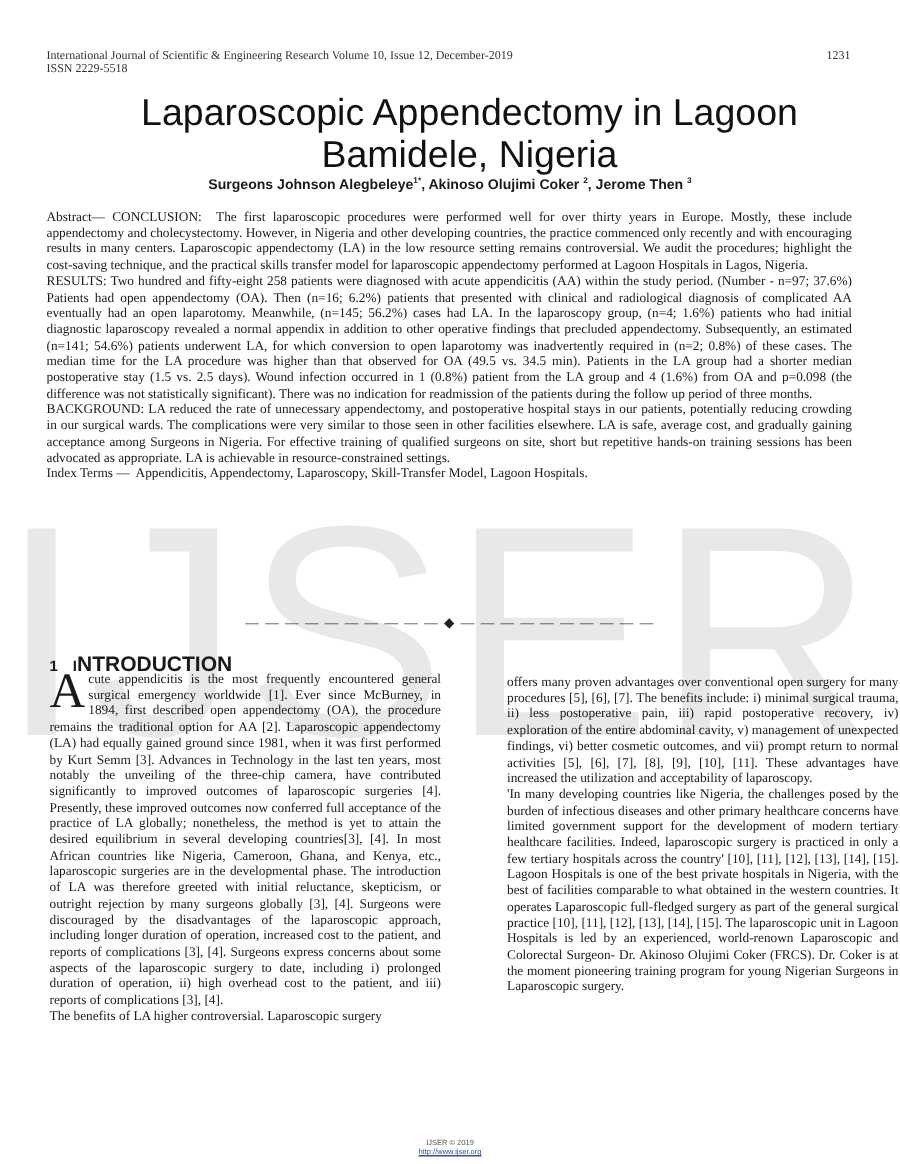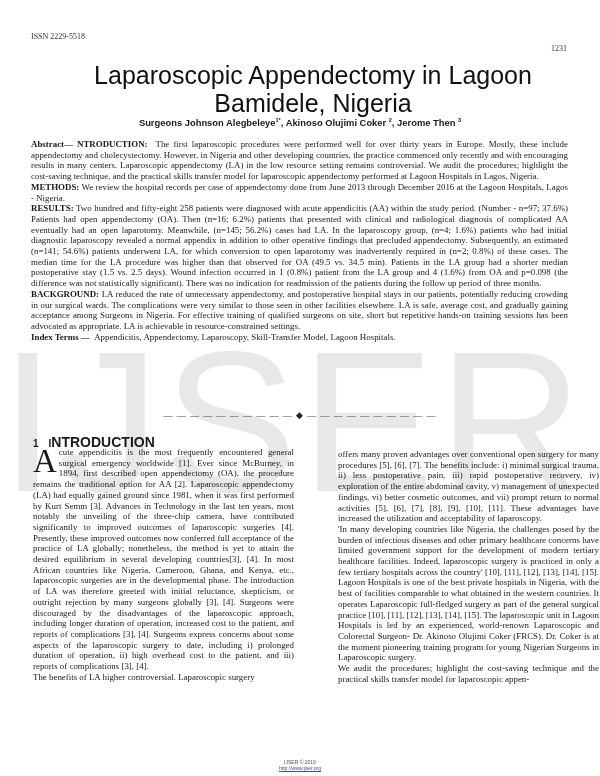--- a/index.html
+++ b/index.html
@@ -2,71 +2,68 @@
 <html><head>
 <meta charset="utf-8">
 <style>
   html, body { margin:0; padding:0; background:#ffffff; }
   body { width:600px; height:776px; position:relative; overflow:hidden; color:#1a1a1a; }
   .page { position:absolute; left:0; top:0; width:600px; height:776px; }
   .watermark { position:absolute; left:0; width:540px; top:322px; text-align:center;
     font-family:"Liberation Sans", sans-serif; font-size:200px; line-height:200px; letter-spacing:4px;
     color:#d6d6d6; opacity:0.55; z-index:0; pointer-events:none; }
   .header { position:absolute; left:31px; top:32px; width:536px; font-family:"Liberation Serif", serif; font-size:8px; line-height:9px; color:#333; z-index:1; }
-  .header .pagenum { position:absolute; right:0; top:12px; }
+  .header .pagenum { position:absolute; right:0; top:0; }
   .title { position:absolute; left:13px; top:61px; width:600px; text-align:center; font-family:"Liberation Sans", sans-serif; font-size:25px; line-height:28px; color:#111; z-index:1; }
   .authors { position:absolute; left:0; top:117px; width:600px; text-align:center; font-family:"Liberation Sans", sans-serif; font-weight:bold; font-size:9.4px; z-index:1; }
   .authors sup { font-size:5.5px; }
   .abstract { position:absolute; left:31px; top:139px; width:537px; font-family:"Liberation Serif", serif; font-size:8.9px; line-height:10.7px; text-align:justify; z-index:1; }
   .abstract p { margin:0; }
-  .abstract b { font-weight:bold; }
+  .abstract b { font-weight:normal; }
   .divider { position:absolute; left:0; top:410px; width:600px; text-align:center; font-family:"Liberation Serif", serif; font-size:9px; color:#222; z-index:1; letter-spacing:1px; }
   .section-head { position:absolute; left:33px; top:434px; font-family:"Liberation Sans", sans-serif; font-weight:bold; font-size:10px; z-index:1; }
   .section-head .num { margin-right:10px; }
   .section-head .sc { font-size:14px; }
   .col { position:absolute; top:447px; width:261px; font-family:"Liberation Serif", serif; font-size:8.9px; line-height:10.7px; text-align:justify; z-index:1; }
   .col p { margin:0; }
   .col-left { left:33px; }
   .col-right { left:306px; top:449px;margin-left:32px; }
   .dropcap { float:left; font-size:33px; line-height:27px; margin:1px 2px 0 0; font-family:"Liberation Serif", serif; }
   .footer { position:absolute; left:0; top:759px; width:600px; text-align:center; font-family:"Liberation Sans", sans-serif; font-size:5px; line-height:6px; color:#555; z-index:1; }
   .footer a { color:#2a4fb5; text-decoration:underline; }
 </style>
 </head>
 <body>
 
 <div class="page">
 
   <div class="watermark">IJSER</div>
 
   <div class="header">
+    <div>International Journal of Scientific &amp; Engineering Research Volume 10, Issue 12, December-2019</div>
     <div>ISSN 2229-5518</div>
     <div class="pagenum">1231</div>
   </div>
 
   <div class="title">
     <div>Laparoscopic Appendectomy in Lagoon</div>
     <div>Bamidele, Nigeria</div>
   </div>
 
   <div class="authors">
     <span>Surgeons Johnson Alegbeleye</span><sup>1*</sup>,
     <span>Akinoso Olujimi Coker</span> <sup>2</sup>,
     <span>Jerome Then</span> <sup>3</sup>
   </div>
 
   <div class="abstract">
     <p>
       <b>Abstract</b><b>— </b>
-      <b>NTRODUCTION:</b>&nbsp;
+      <b>CONCLUSION:</b>&nbsp;
       <span>The first laparoscopic procedures were performed well for over thirty years in Europe. Mostly, these include appendectomy and cholecystectomy. However, in Nigeria and other developing countries, the practice commenced only recently and with encouraging results in many centers. Laparoscopic appendectomy (LA) in the low resource setting remains controversial. We audit the procedures; highlight the cost-saving technique, and the practical skills transfer model for laparoscopic appendectomy performed at Lagoon Hospitals in Lagos, Nigeria.</span>
-    </p>
-    <p>
-      <b>METHODS:</b>
-      <span>We review the hospital records per case of appendectomy done from June 2013 through December 2016 at the Lagoon Hospitals, Lagos - Nigeria.</span>
     </p>
     <p>
       <b>RESULTS:</b>
       <span>Two hundred and fifty-eight 258 patients were diagnosed with acute appendicitis (AA) within the study period. (Number - n=97; 37.6%) Patients had open appendectomy (OA). Then (n=16; 6.2%) patients that presented with clinical and radiological diagnosis of complicated AA eventually had an open laparotomy.  Meanwhile, (n=145; 56.2%) cases had LA. In the laparoscopy group, (n=4; 1.6%) patients who had initial diagnostic laparoscopy revealed a normal appendix in addition to other operative findings that precluded appendectomy. Subsequently, an estimated (n=141; 54.6%) patients underwent LA, for which conversion to open laparotomy was inadvertently required in (n=2; 0.8%) of these cases. The median time for the LA procedure was higher than that observed for OA (49.5 vs. 34.5 min). Patients in the LA group had a shorter median postoperative stay (1.5 vs. 2.5 days). Wound infection occurred in 1 (0.8%) patient from the LA group and 4 (1.6%) from OA and p=0.098 (the difference was not statistically significant).  There was no indication for readmission of the patients during the follow up period of three months.</span>
     </p>
     <p>
       <b>BACKGROUND:</b>
       <span>LA reduced the rate of unnecessary appendectomy, and postoperative hospital stays in our patients, potentially reducing crowding in our surgical wards. The complications were very similar to those seen in other facilities elsewhere. LA is safe, average cost, and gradually gaining acceptance among Surgeons in Nigeria. For effective training of qualified surgeons on site, short but repetitive hands-on training sessions has been advocated as appropriate. LA is achievable in resource-constrained settings.</span>
     </p>
     <p>
@@ -84,21 +81,20 @@
   <div class="col col-left">
     <p>
       <span class="dropcap">A</span><span>cute appendicitis is the most frequently encountered general surgical emergency worldwide [1]. Ever since McBurney, in 1894, first described open appendectomy (OA), the procedure remains the traditional option for AA [2]. Laparoscopic appendectomy (LA) had equally gained ground since 1981, when it was first performed by Kurt Semm [3]. Advances in Technology in the last ten years, most notably the unveiling of the three-chip camera, have contributed significantly to improved outcomes of laparoscopic surgeries [4]. Presently, these improved outcomes now conferred full acceptance of the practice of LA globally; nonetheless, the method is yet to attain the desired equilibrium in several developing countries[3], [4]. In most African countries like Nigeria, Cameroon, Ghana, and Kenya, etc., laparoscopic surgeries are in the developmental phase. The introduction of LA was therefore greeted with initial reluctance, skepticism, or outright rejection by many surgeons globally [3], [4].  Surgeons were discouraged by the disadvantages of the laparoscopic approach, including longer duration of operation, increased cost to the patient, and reports of complications [3], [4]. Surgeons express concerns about some aspects of the laparoscopic surgery to date, including i) prolonged duration of operation, ii) high overhead cost to the patient, and iii) reports of complications [3], [4].</span>
     </p>
     <p>The benefits of LA higher controversial. Laparoscopic surgery</p>
   </div>
 
   <div class="col col-right">
     <p>offers many proven advantages over conventional open surgery for many procedures [5], [6], [7]. The benefits include: i) minimal surgical trauma, ii) less postoperative pain, iii) rapid postoperative recovery, iv) exploration of the entire abdominal cavity, v) management of unexpected findings, vi) better cosmetic outcomes, and vii) prompt return to normal activities [5], [6], [7], [8], [9], [10], [11]. These advantages have increased the utilization and acceptability of laparoscopy.</p>
     <p>'In many developing countries like Nigeria, the challenges posed by the burden of infectious diseases and other primary healthcare concerns have limited government support for the development of modern tertiary healthcare facilities. Indeed, laparoscopic surgery is practiced in only a few tertiary hospitals across the country' [10], [11], [12], [13], [14], [15]. Lagoon Hospitals is one of the best private hospitals in Nigeria, with the best of facilities comparable to what obtained in the western countries. It operates Laparoscopic full-fledged surgery as part of the general surgical practice [10], [11], [12], [13], [14], [15]. The laparoscopic unit in Lagoon Hospitals is led by an experienced, world-renown Laparoscopic and Colorectal Surgeon- Dr. Akinoso Olujimi Coker (FRCS). Dr. Coker is at the moment pioneering training program for young Nigerian Surgeons in Laparoscopic surgery.</p>
-    <p>We audit the procedures; highlight the cost-saving technique and the practical skills transfer model for laparoscopic appen-</p>
   </div>
 
   <div class="footer">
     <div>IJSER © 2019</div>
     <a>http://www.ijser.org</a>
   </div>
 
 </div>
 
 </body></html>

